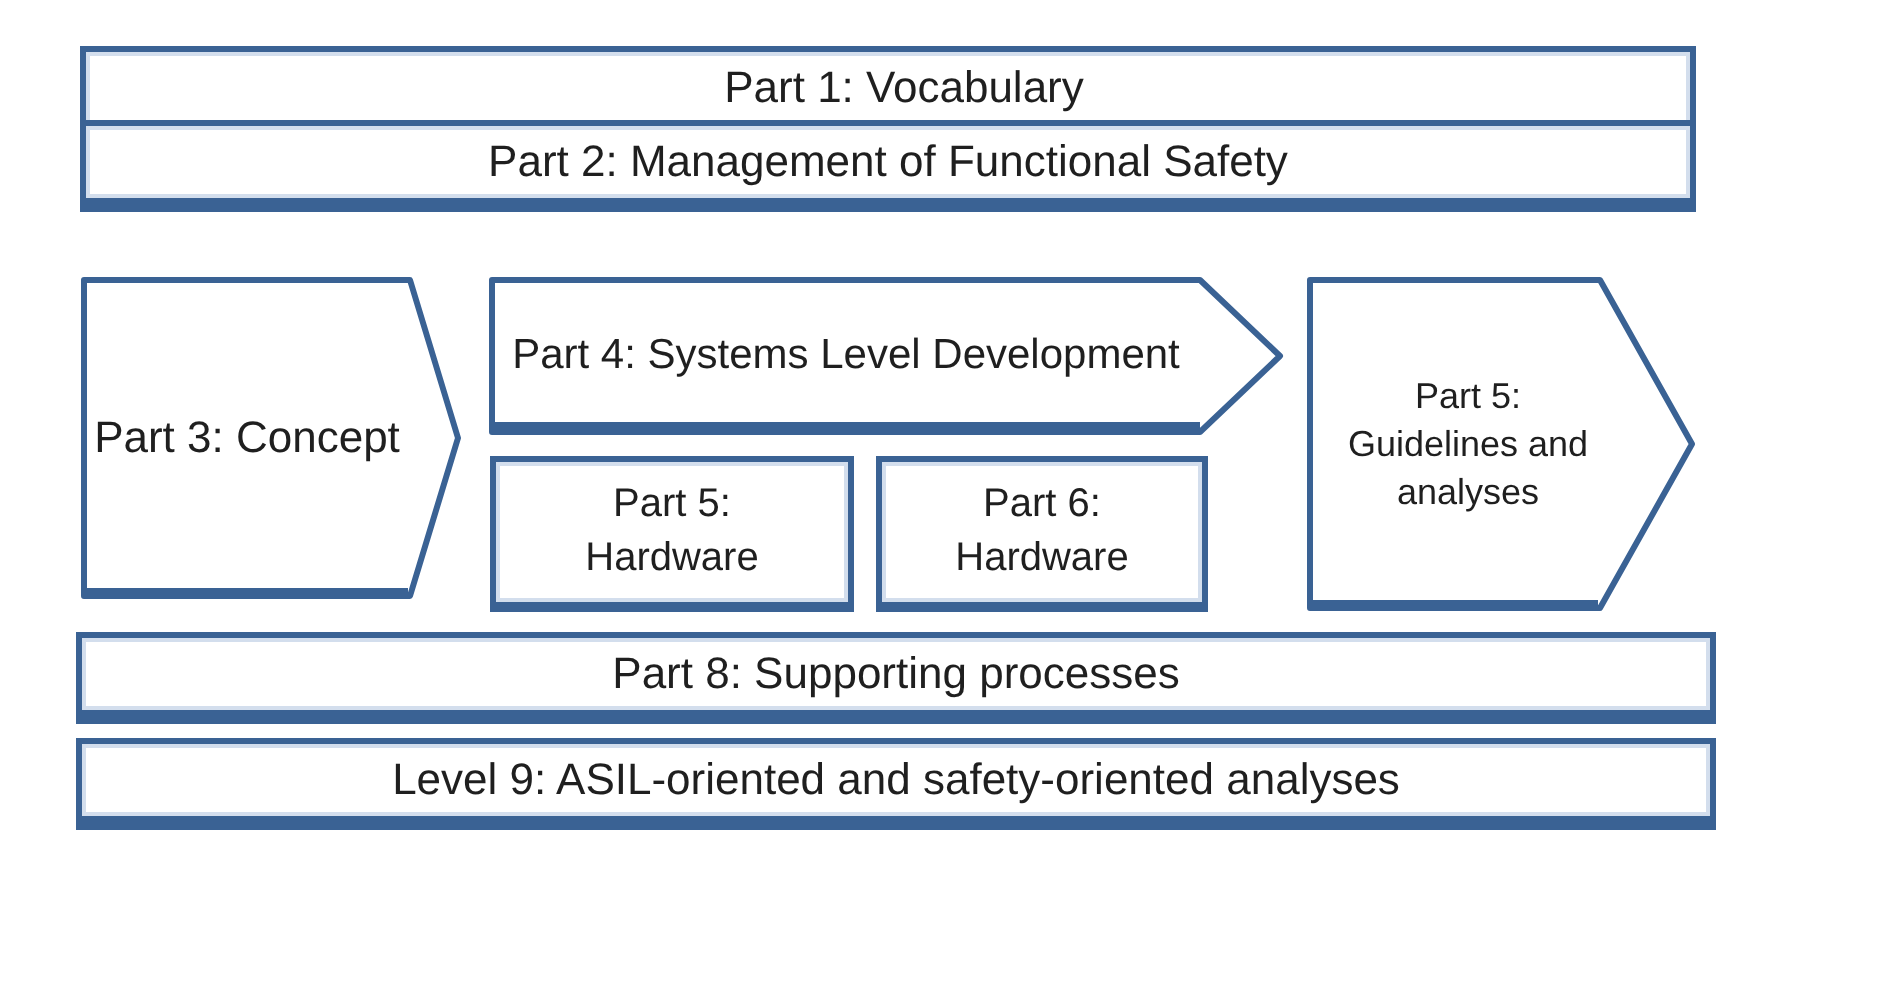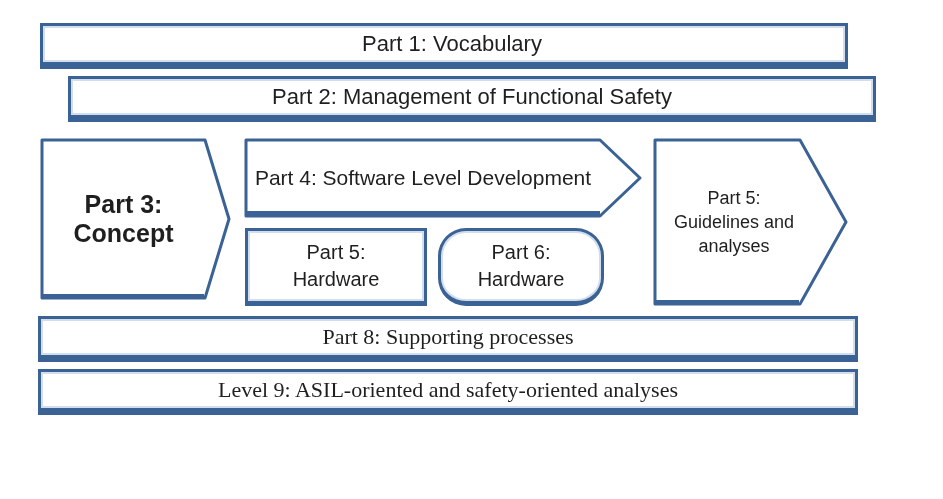--- a/index.html
+++ b/index.html
@@ -26,21 +26,21 @@
     border-bottom-width: 7px;
     box-shadow: inset 0 0 0 2px #d3deed;
     display: flex;
     align-items: center;
     justify-content: center;
     font-size: 22px;
     line-height: 1;
     white-space: nowrap;
   }
   .bar-top { left: 40px; width: 808px; }
-  .bar-bottom { left: 38px; width: 820px; font-family: Liberation Serif, serif; }
+  .bar-bottom { left: 38px; width: 820px; }
 
   
   .box {
     position: absolute;
     box-sizing: border-box;
     background: #ffffff;
     border: 3px solid #3a6294;
     border-bottom-width: 5px;
     box-shadow: inset 0 0 0 2px #d3deed;
     display: flex;
@@ -63,63 +63,63 @@
     display: block;
   }
   .shape-label {
     position: absolute;
     display: flex;
     flex-direction: column;
     align-items: center;
     justify-content: center;
     text-align: center;
   }
-  .concept-label  { left: 0; top: 0; width: 167px; height: 162px; font-size: 25px; font-weight: bold; }
+  .concept-label  { left: 0; top: 0; width: 167px; height: 162px; font-size: 22px; }
   .system-label   { left: 2px; top: 0; width: 354px; height: 80px; font-size: 21px; white-space: nowrap; }
   .production-label { left: 2px; top: 0; width: 158px; height: 168px; font-size: 18px; line-height: 1.35; }
 </style>
 </head>
 <body>
 
 <div class="canvas">
 
   <div class="bar bar-top" style="top: 23px; padding-left: 16px;">
     <span>Part 1: Vocabulary</span>
   </div>
 
-  <div class="bar bar-top" style="top: 76px; margin-left: 28px;">
+  <div class="bar bar-top" style="top: 60px;">
     <span>Part 2: Management of Functional Safety</span>
   </div>
 
   <div class="shape" style="left: 40px; top: 138px; width: 192px; height: 164px;">
     <svg width="192" height="164" viewBox="0 0 192 164">
       <polygon points="2,2 165,2 189,81 165,160 2,160" fill="#ffffff" stroke="#3a6294" stroke-width="3" stroke-linejoin="round"></polygon>
       <line x1="3" y1="158.5" x2="164" y2="158.5" stroke="#3a6294" stroke-width="5"></line>
     </svg>
     <div class="shape-label concept-label">
       <span>Part 3: Concept</span>
     </div>
   </div>
 
   <div class="shape" style="left: 244px; top: 138px; width: 400px; height: 84px;">
     <svg width="400" height="84" viewBox="0 0 400 84">
       <polygon points="2,2 356,2 396,40 356,78 2,78" fill="#ffffff" stroke="#3a6294" stroke-width="3" stroke-linejoin="round"></polygon>
       <line x1="3" y1="76" x2="356" y2="76" stroke="#3a6294" stroke-width="6"></line>
     </svg>
     <div class="shape-label system-label">
-      <span>Part 4: Software Level Development</span>
+      <span>Part 4: Systems Level Development</span>
     </div>
   </div>
 
   <div class="box" style="left: 245px; top: 228px; width: 182px; height: 78px;">
     <span>Part 5:</span>
     <span>Hardware</span>
   </div>
 
-  <div class="box" style="left: 438px; top: 228px; width: 166px; height: 78px; border-radius: 28px;">
+  <div class="box" style="left: 438px; top: 228px; width: 166px; height: 78px;">
     <span>Part 6:</span>
     <span>Hardware</span>
   </div>
 
   <div class="shape" style="left: 653px; top: 138px; width: 196px; height: 170px;">
     <svg width="196" height="170" viewBox="0 0 196 170">
       <polygon points="2,2 147,2 193,84 147,166 2,166" fill="#ffffff" stroke="#3a6294" stroke-width="3" stroke-linejoin="round"></polygon>
       <line x1="3" y1="164" x2="146" y2="164" stroke="#3a6294" stroke-width="4"></line>
     </svg>
     <div class="shape-label production-label">

